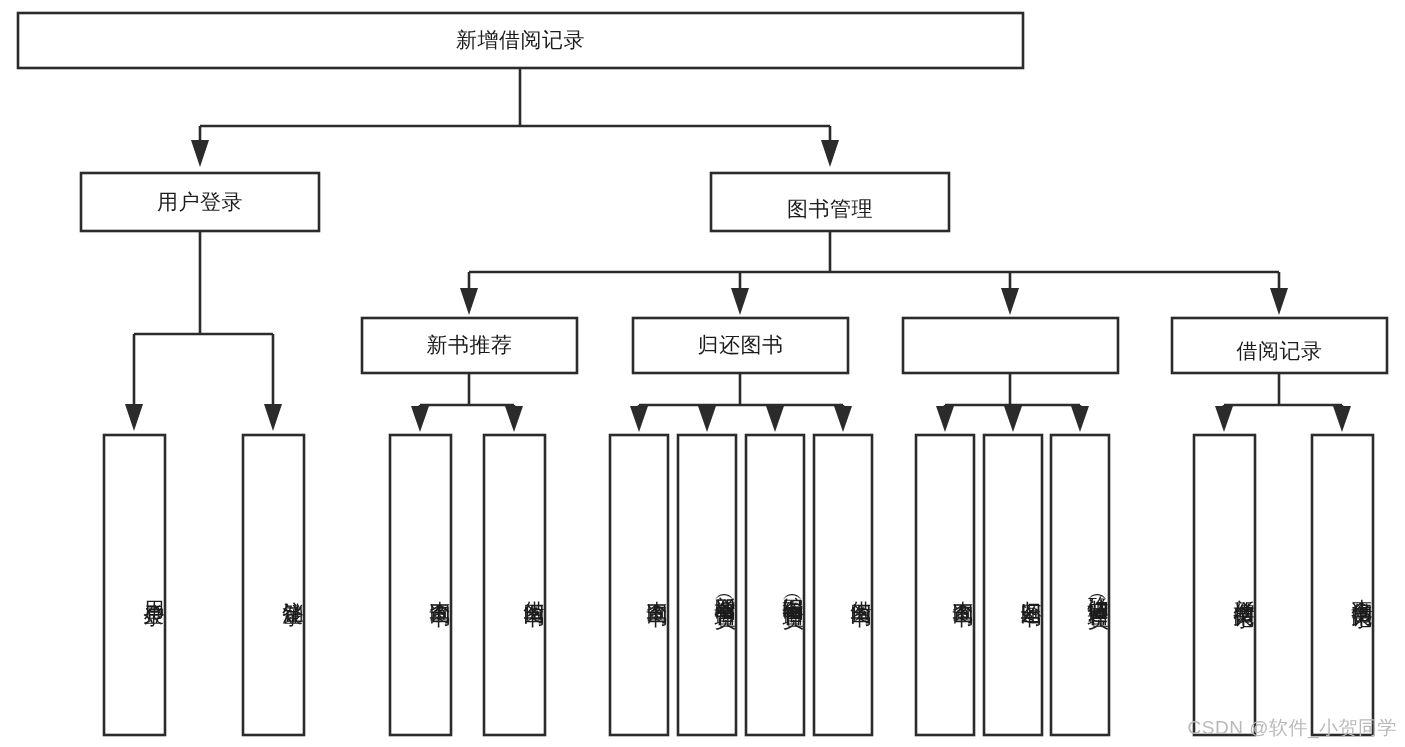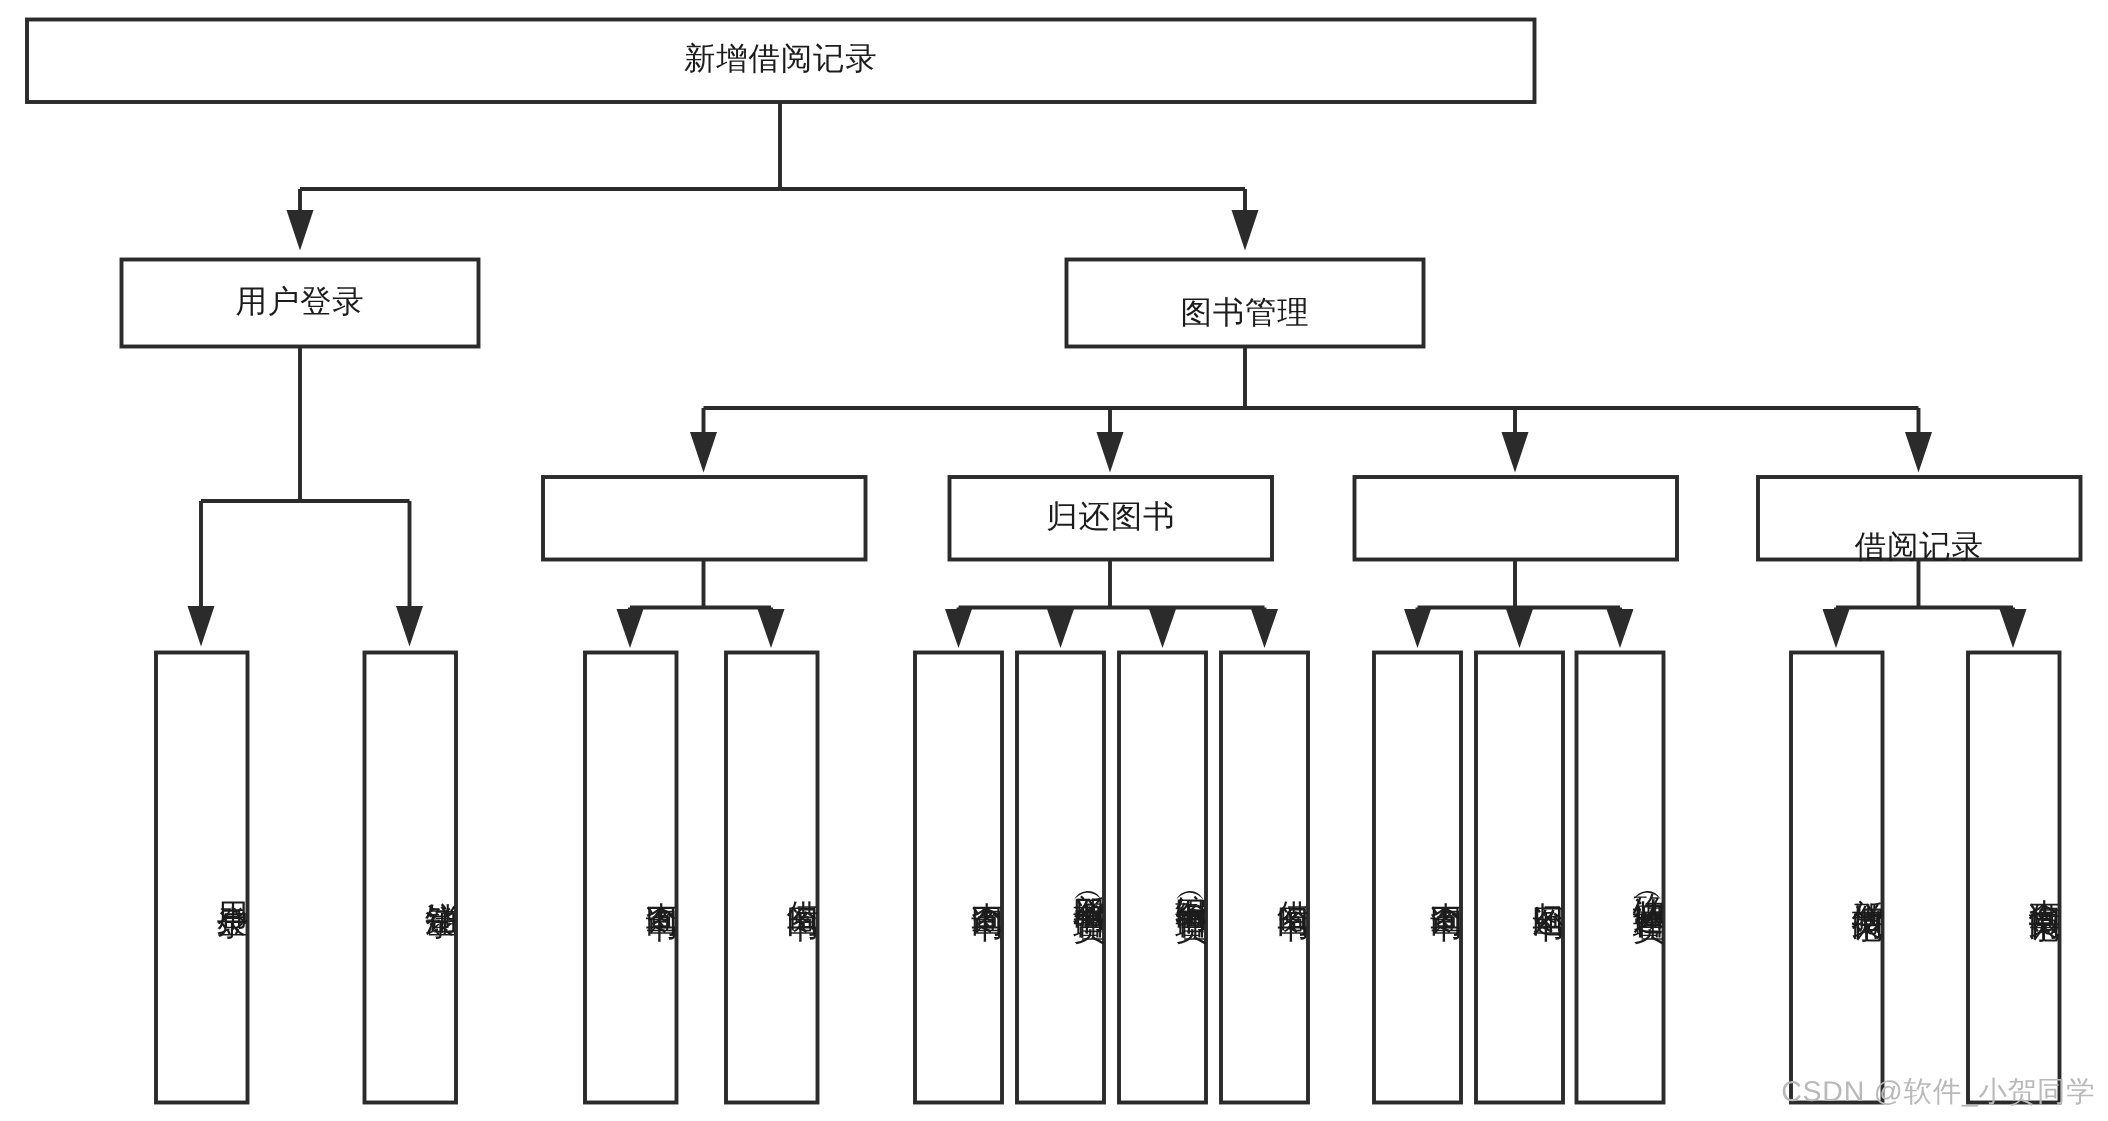--- a/index.html
+++ b/index.html
@@ -159,22 +159,23 @@
       <polygon class="arrow-head" points="1215,406 1233,406 1224,432"></polygon>
       <polygon class="arrow-head" points="1333,406 1351,406 1342,432"></polygon>
     </g>
   </svg>
 
   <div class="node-label" style="left:18px; top:13px; width:1005px; height:55px;">新增借阅记录</div>
 
   <div class="node-label" style="left:81px; top:173px; width:238px; height:58px;">用户登录</div>
   <div class="node-label" style="left:711px; top:173px; width:238px; height:72px;">图书管理</div>
 
+  <div class="node-label" style="left:362px; top:318px; width:215px; height:55px;">新书推荐</div>
   <div class="node-label" style="left:633px; top:318px; width:215px; height:55px;">归还图书</div>
-  <div class="node-label" style="left:1172px; top:318px; width:215px; height:67px;margin-top:14px;">借阅记录</div>
+  <div class="node-label" style="left:1172px; top:318px; width:215px; height:67px;">借阅记录</div>
 
   <div class="node-label vertical" style="left:104px; top:435px; width:61px; height:300px;">用户登录</div>
   <div class="node-label vertical" style="left:243px; top:435px; width:61px; height:300px;">注销登录</div>
 
   <div class="node-label vertical" style="left:390px; top:435px; width:61px; height:300px;">查询图书</div>
   <div class="node-label vertical" style="left:484px; top:435px; width:61px; height:300px;">借阅图书</div>
 
   <div class="node-label vertical" style="left:610px; top:435px; width:58px; height:300px;">查询图书</div>
   <div class="node-label vertical" style="left:678px; top:435px; width:58px; height:300px;">新增图书（管理员）</div>
   <div class="node-label vertical" style="left:746px; top:435px; width:58px; height:300px;">编辑图书（管理员）</div>

